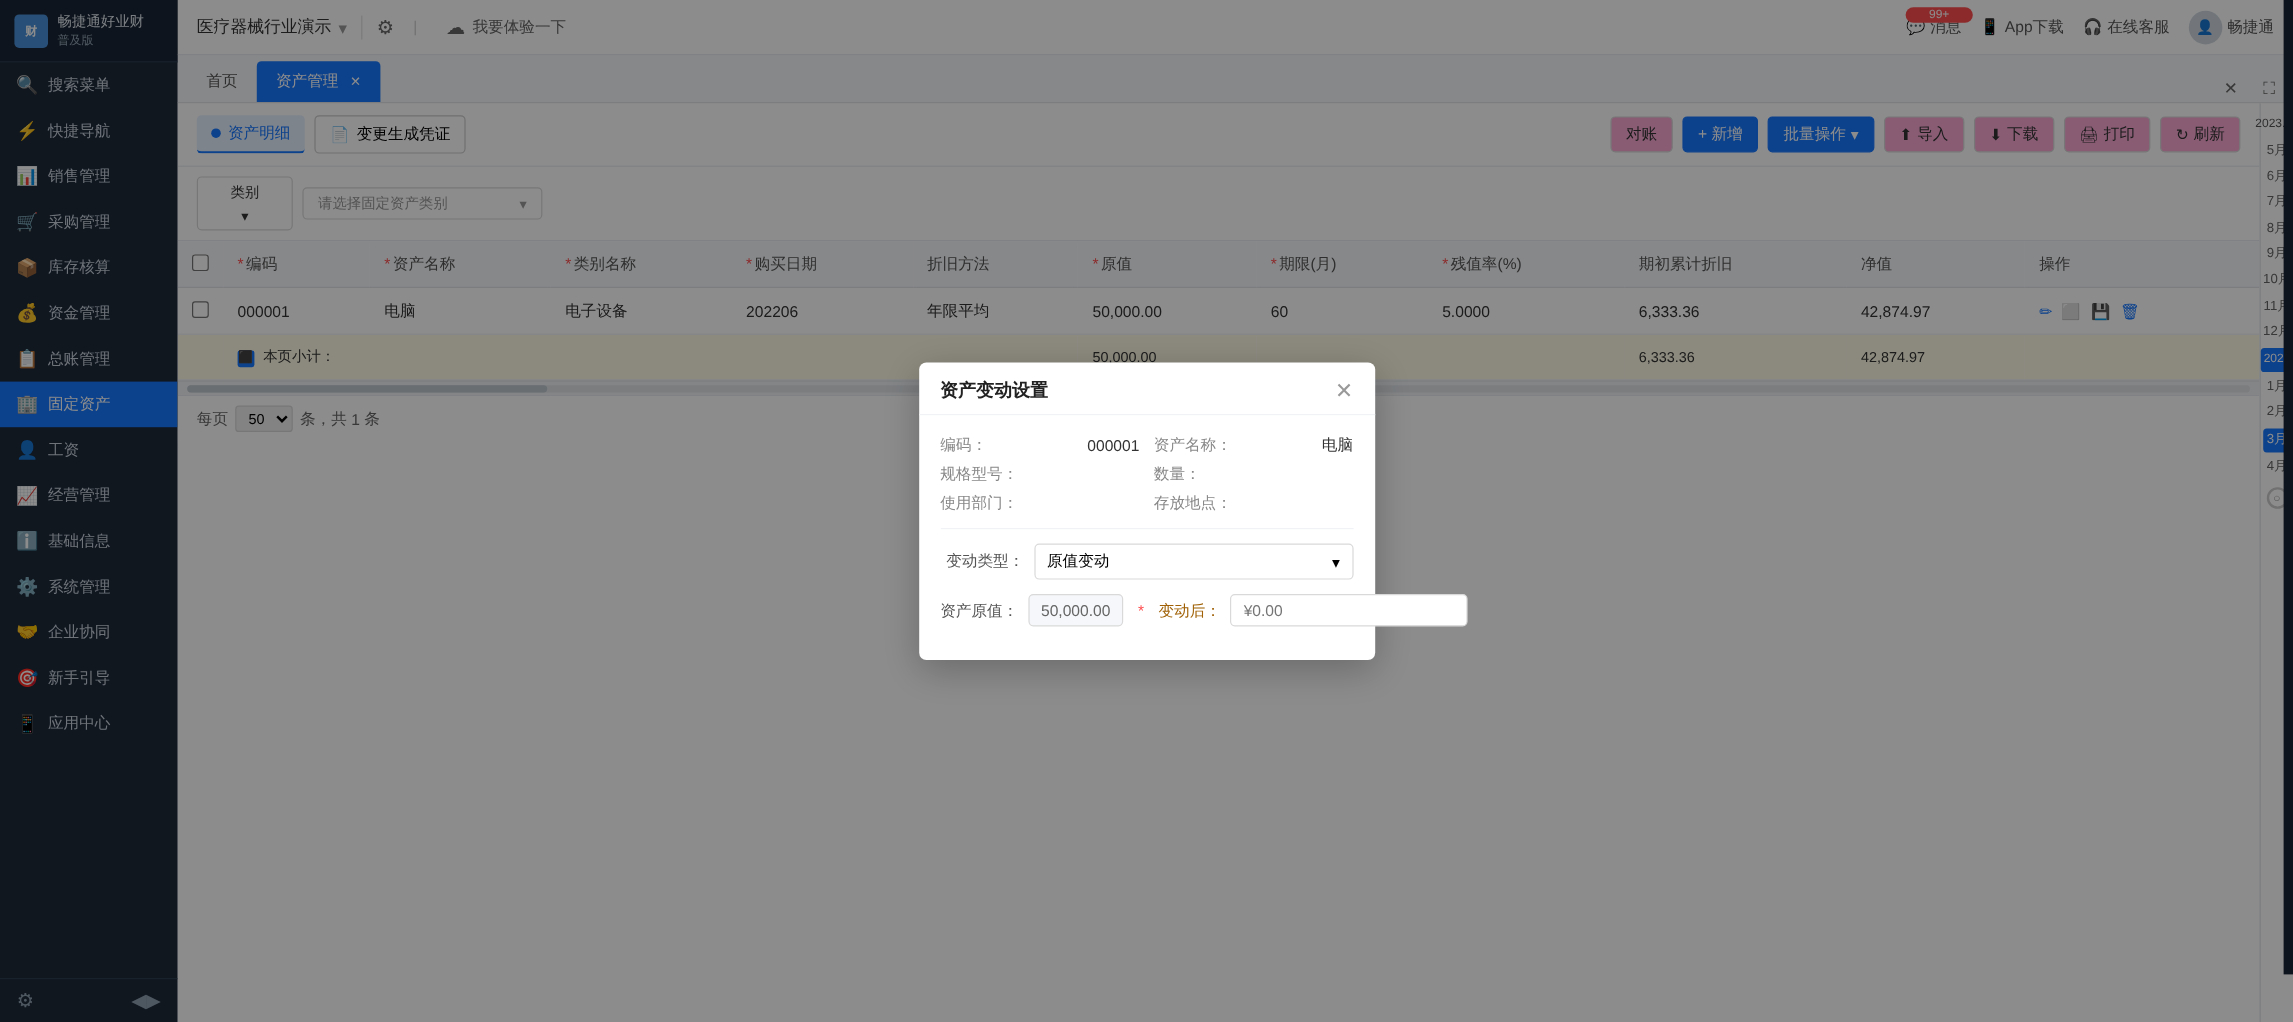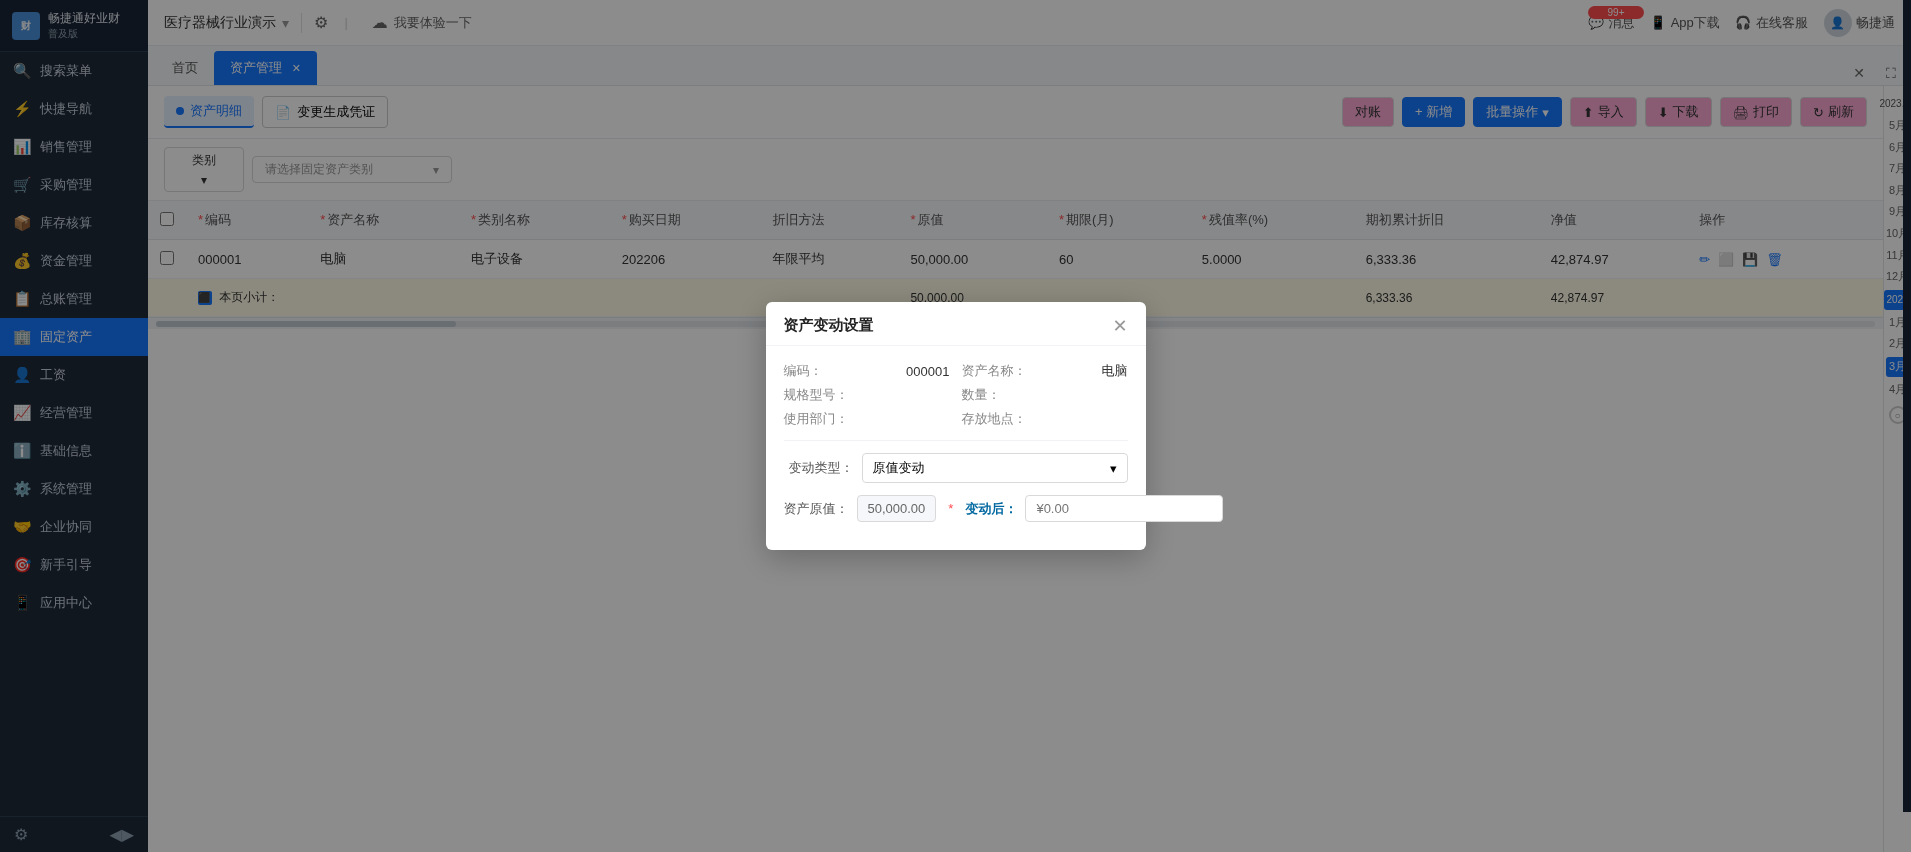--- a/index.html
+++ b/index.html
@@ -341,20 +341,29 @@
           </tbody>
         </table>
       </div>
 
       <div class="content-scrollbar">
         <div class="scrollbar-track">
           <div class="scrollbar-thumb"></div>
         </div>
       </div>
 
+      <div class="table-footer">
+        <span>每页</span>
+        <select class="page-size-select">
+          <option>50</option>
+        </select>
+        <span>条，共</span>
+        &nbsp;<span>1</span>&nbsp;
+        <span>条</span>
+      </div>
 
     </div>
 
     <div class="right-panel">
       <div class="right-panel-item" style="font-size:10px;color:#555;writing-mode:horizontal-tb;width:auto;height:auto;padding:4px 2px;">
         <span>2023.03</span>
       </div>
       <div class="month-item"><span>5月</span></div>
       <div class="month-item"><span>6月</span></div>
       <div class="month-item"><span>7月</span></div>
@@ -415,18 +424,18 @@
           <span>原值变动</span>
           <span>▾</span>
         </div>
       </div>
       <div class="modal-field-row">
         <span class="modal-field-label">资产原值：</span>
         <div class="modal-field-input readonly">
           <span>50,000.00</span>
         </div>
         <span style="color:#ff4d4f;margin:0 4px;">*</span>
-        <span style="color:#0369a1;white-space:nowrap;font-weight:bold;">变动后：</span>
+        <span style="color:#a16207;white-space:nowrap;">变动后：</span>
         <input class="modal-field-input" type="text" style="flex: 1 1 0%;" placeholder="¥0.00">
       </div>
     </div>
   </div>
 </div>
 
 </body></html>

